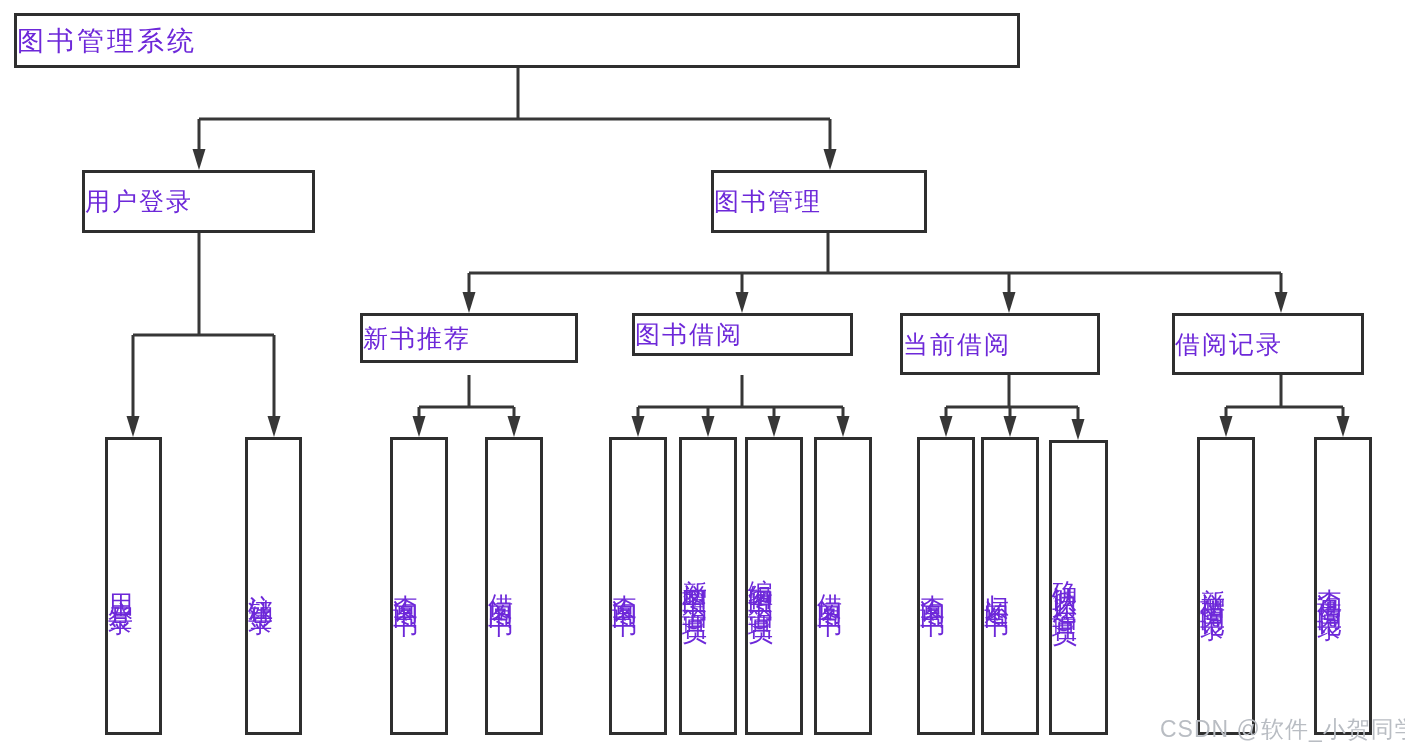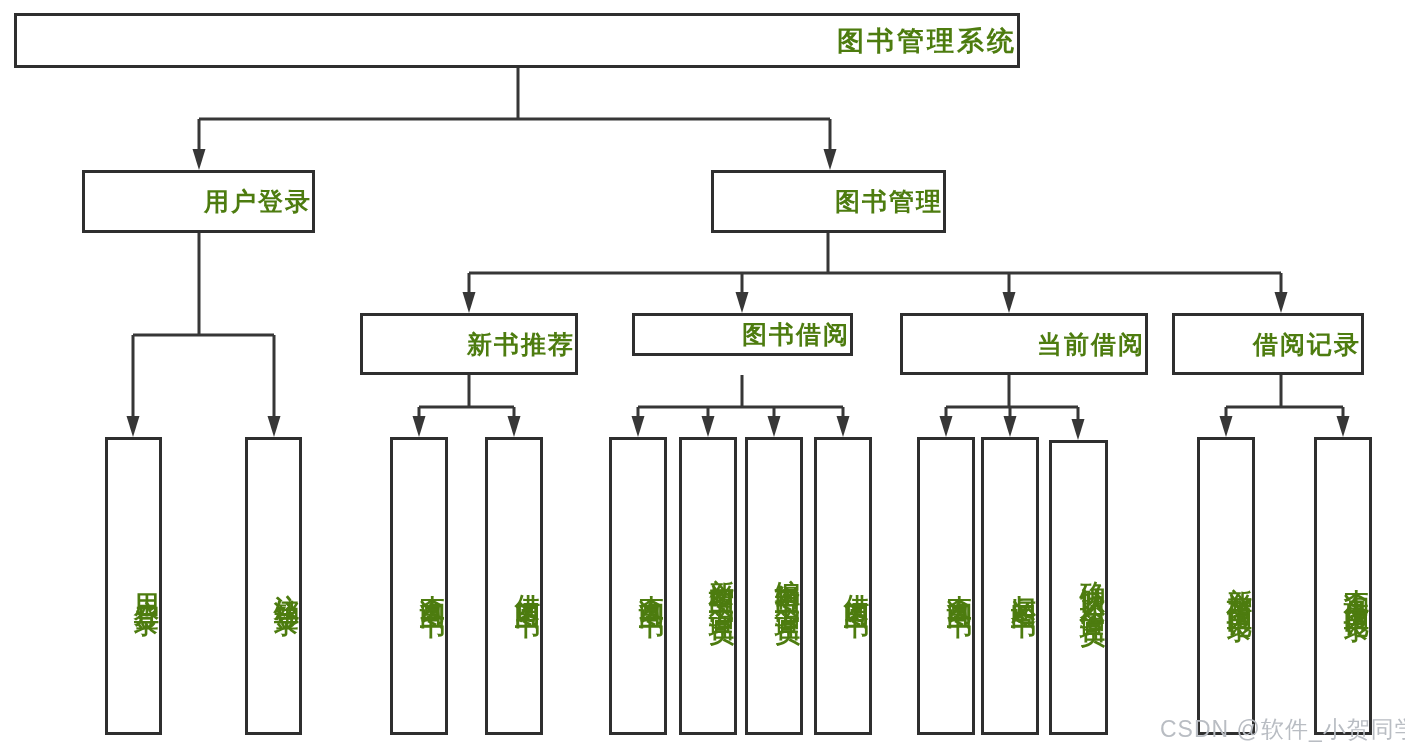--- a/index.html
+++ b/index.html
@@ -5,21 +5,21 @@
   html,body{margin:0;padding:0;background:#ffffff;}
   .stage{
     position:relative;width:1405px;height:747px;background:#ffffff;
     font-family:"Liberation Sans",sans-serif;overflow:hidden;
   }
   .wires{position:absolute;left:0;top:0;width:1405px;height:747px;}
   .wires path{stroke:#373737;stroke-width:3;fill:none;}
   .wires use{fill:#373737;}
   .box{
     position:absolute;box-sizing:border-box;border:3px solid #2f2f2f;background:#ffffff;
-    display:flex;align-items:center;justify-content:flex-end;color:#4d7c0f;font-weight:bold;
+    display:flex;align-items:center;justify-content:flex-start;color:#6d28d9;
   }
   .box.h span{font-size:25px;letter-spacing:2px;white-space:nowrap;}
   .box.root span{font-size:27px;letter-spacing:3px;}
   .box.v span{
     writing-mode:vertical-rl;text-orientation:mixed;
     font-size:25px;letter-spacing:6px;line-height:1;white-space:nowrap;
   }
   .watermark{
     position:absolute;left:1160px;top:714px;font-size:23px;letter-spacing:1px;
     color:#b9bdc3;white-space:nowrap;
@@ -71,31 +71,31 @@
     <use href="#arw" x="1343" y="437"></use>
   </svg>
 
   <div class="box h root" style="left:14px;top:13px;width:1006px;height:55px">
     <span>图书管理系统</span>
   </div>
 
   <div class="box h" style="left:82px;top:170px;width:233px;height:63px">
     <span>用户登录</span>
   </div>
-  <div class="box h" style="left:711px;top:170px;width:235px;height:63px">
+  <div class="box h" style="left:711px;top:170px;width:216px;height:63px">
     <span>图书管理</span>
   </div>
 
-  <div class="box h" style="left:360px;top:313px;width:218px;height:62px">
+  <div class="box h" style="left:360px;top:313px;width:218px;height:50px">
     <span>新书推荐</span>
   </div>
   <div class="box h" style="left:632px;top:313px;width:221px;height:43px">
     <span>图书借阅</span>
   </div>
-  <div class="box h" style="left:900px;top:313px;width:248px;height:62px">
+  <div class="box h" style="left:900px;top:313px;width:200px;height:62px">
     <span>当前借阅</span>
   </div>
   <div class="box h" style="left:1172px;top:313px;width:192px;height:62px">
     <span>借阅记录</span>
   </div>
 
   <div class="box v" style="left:105px;top:437px;width:57px;height:298px">
     <span>用户登录</span>
   </div>
   <div class="box v" style="left:245px;top:437px;width:57px;height:298px">

